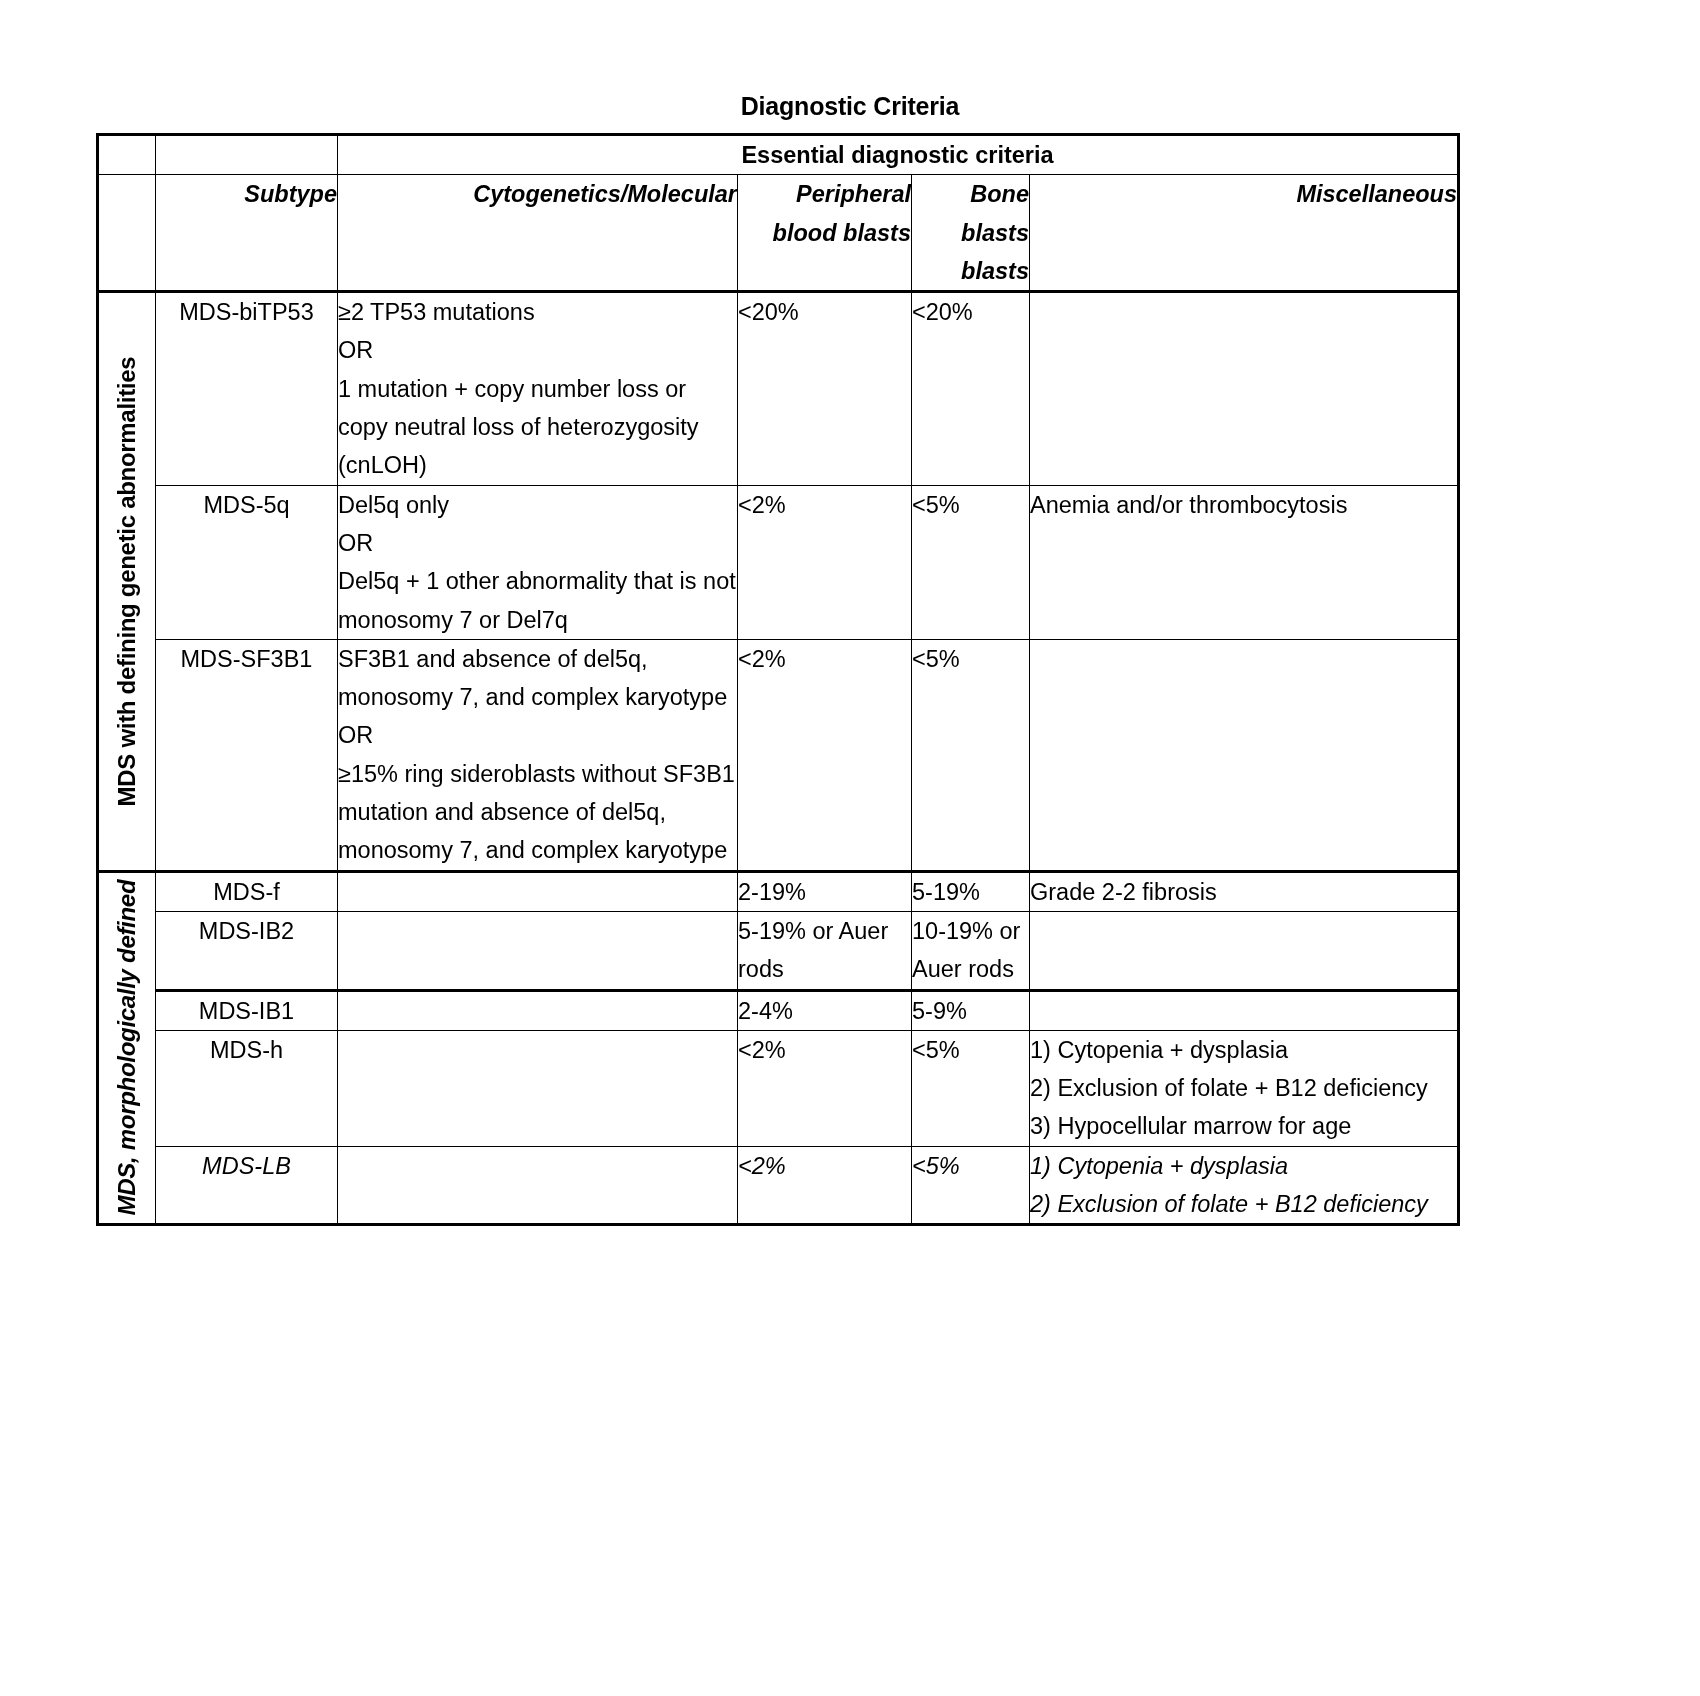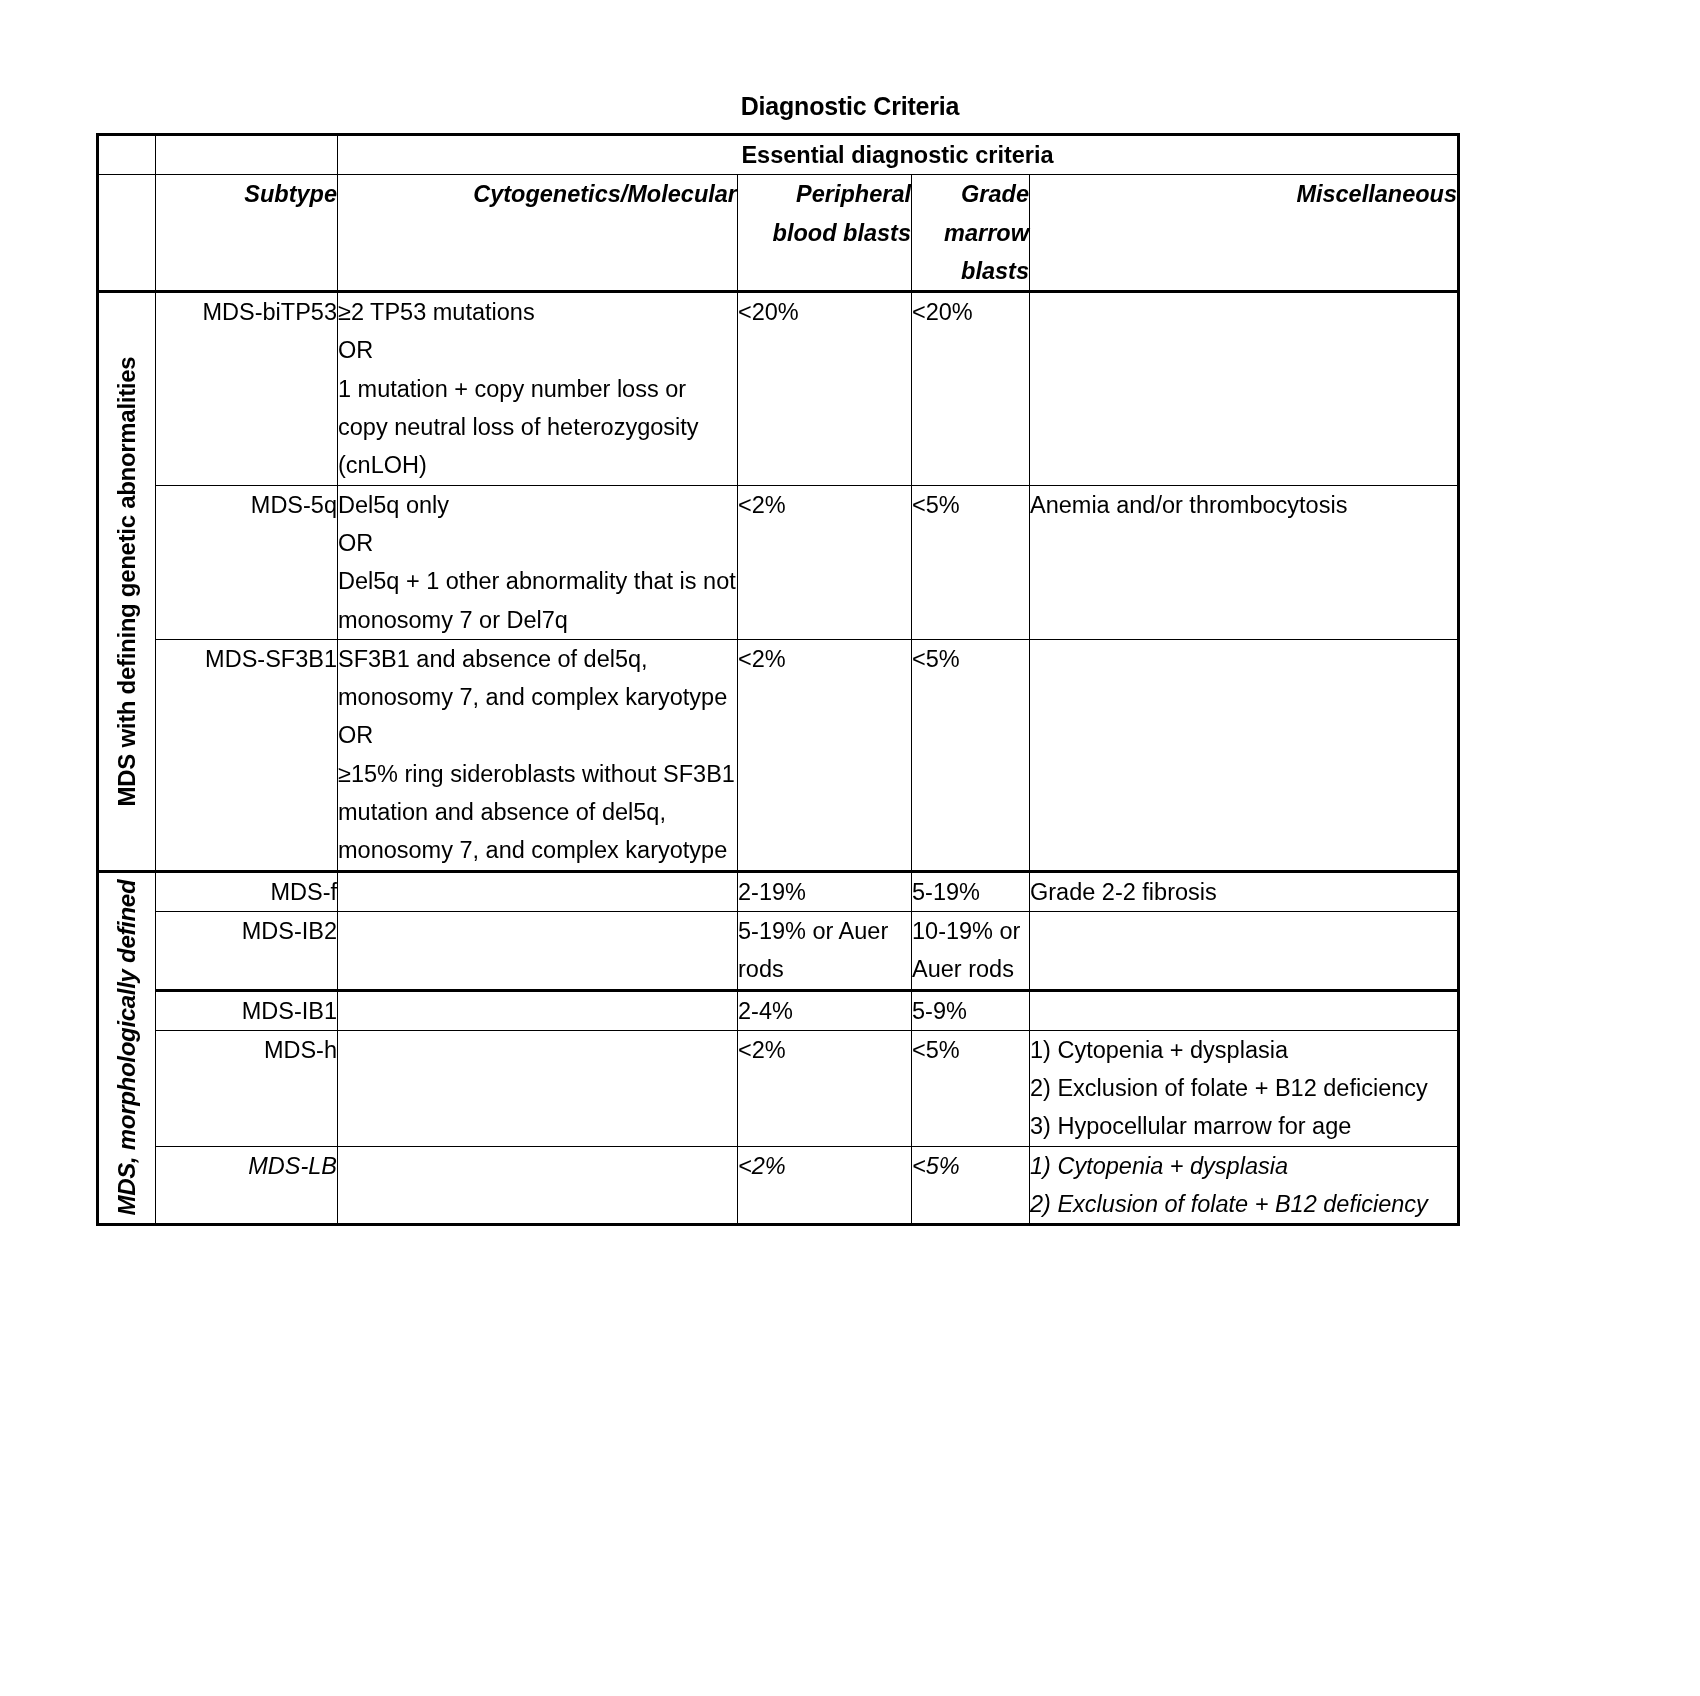--- a/index.html
+++ b/index.html
@@ -65,21 +65,21 @@
     text-align: right;
     font-weight: bold;
     font-style: italic;
     font-size: 24px;
     padding: 8px 6px 10px 6px;
     line-height: 1.62;
   }
   .hdr-col.left-align { text-align: right; padding-left: 14px; }
 
   .c-center { text-align: left; }
-  .c-left { text-align: right; padding-left: 14px; }
+  .c-left { text-align: center; padding-left: 14px; }
 
   .rot-cell {
     position: relative;
     padding: 0;
     width: 58px;
   }
   .rot-inner {
     position: absolute;
     left: 0; top: 0; right: 0; bottom: 0;
     display: flex;
@@ -116,21 +116,21 @@
         <td class="frame-left frame-top"></td>
         <td class="frame-top"></td>
         <td class="hdr-span frame-top frame-right" colspan="4">Essential diagnostic criteria</td>
       </tr>
 
       <tr>
         <td class="frame-left"></td>
         <td class="hdr-col left-align">Subtype</td>
         <td class="hdr-col">Cytogenetics/Molecular</td>
         <td class="hdr-col">Peripheral blood blasts</td>
-        <td class="hdr-col">Grade marrow blasts</td>
+        <td class="hdr-col">Bone blasts blasts</td>
         <td class="hdr-col frame-right">Miscellaneous</td>
       </tr>
 
       <tr>
         <td class="rot-cell frame-left frame-top" rowspan="3">
           <div class="rot-inner">
             <span class="rot-text">MDS with defining genetic abnormalities</span>
           </div>
         </td>
         <td class="cell-pad c-left frame-top">MDS-biTP53</td>

